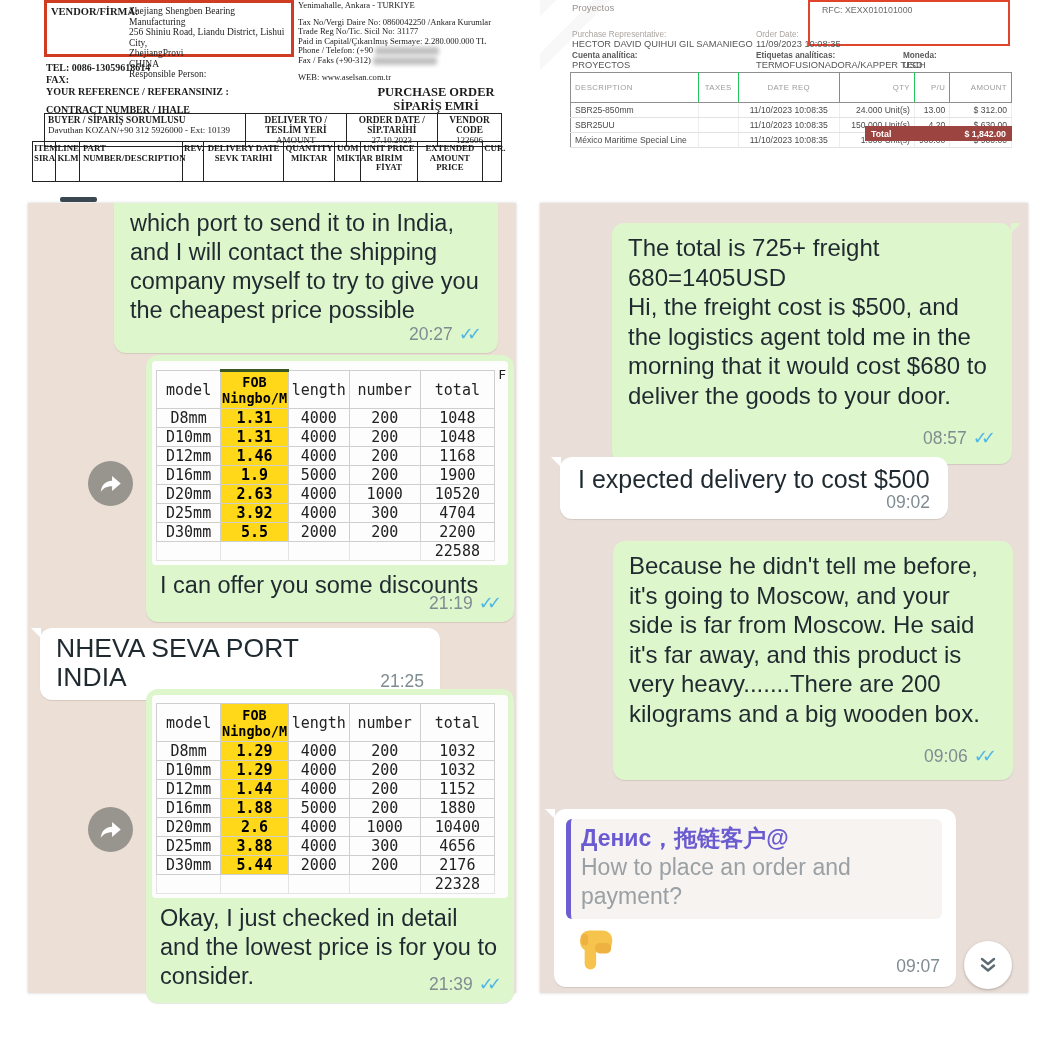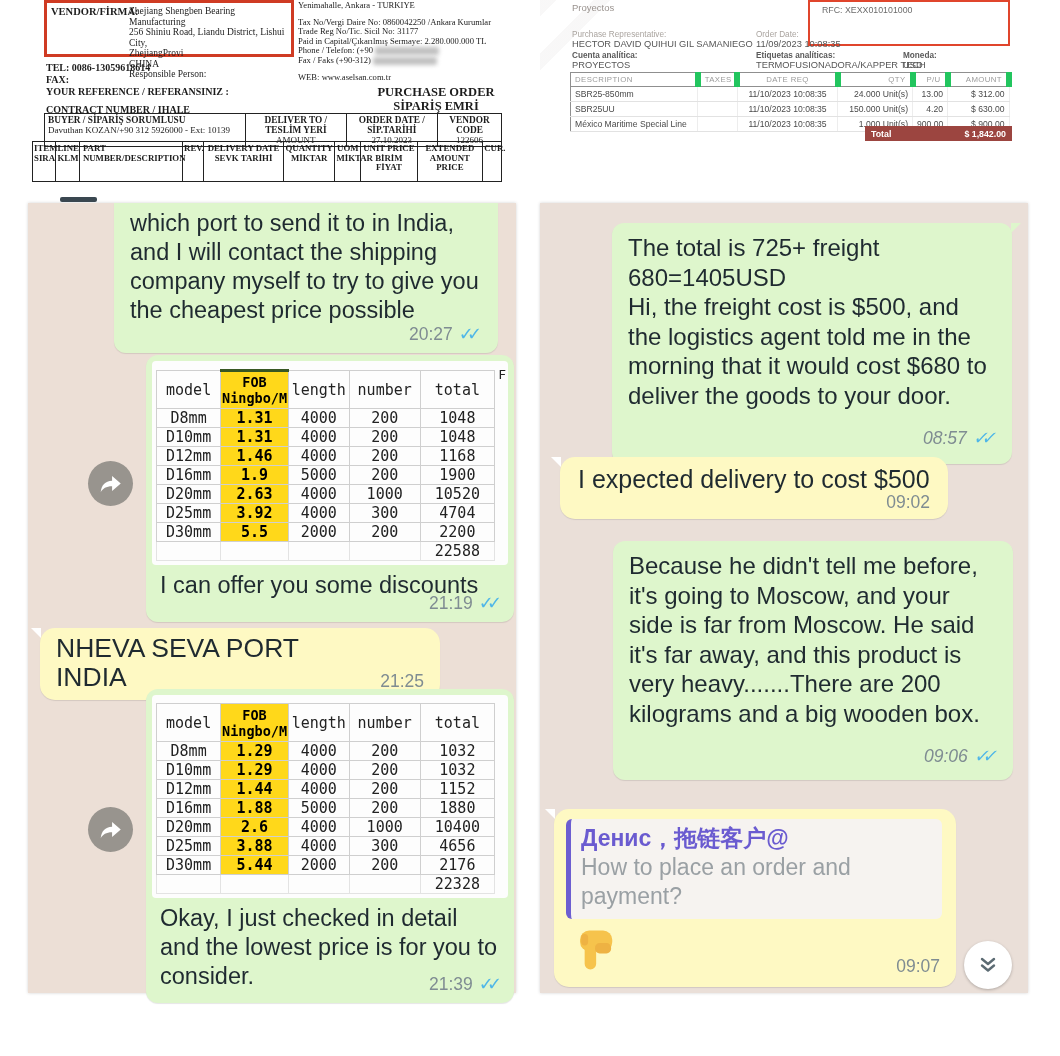--- a/index.html
+++ b/index.html
@@ -40,49 +40,49 @@
   .dr-title { position:absolute; left:32px; top:13px; font-size:21px; color:#4d4d4d; }
   .dr-title .num { color:#b5423c; }
   .dr-rfcbox { position:absolute; left:268px; top:0; width:202px; height:46px; border:2.5px solid #e0452c; }
   .dr-rfcbox div { font-size:8.8px; color:#6b6b6b; padding:3px 16px 0 12px; }
   .dr-lbl { position:absolute; font-size:8.2px; color:#aaa49f; }
   .dr-val { position:absolute; font-size:9.3px; color:#555; }
   .dr-lbl.b { color:#5a5a5a; font-weight:bold; }
   .dr-table { position:absolute; left:30px; top:72px; width:442px; border-collapse:collapse; table-layout:fixed;
     border:1px solid #8f8f8f; }
   .dr-table th { font-size:7.8px; color:#9b9b9b; font-weight:normal; letter-spacing:.4px;
-    border-bottom:1px solid #8f8f8f; border-right:6px solid #22c55e; padding:2px 4px; }
+    border-bottom:1px solid #8f8f8f; border-right:1px solid #22c55e; padding:10px 4px; }
   .dr-table td { font-size:8.6px; color:#4a4a4a; border-bottom:1px solid #e2e2e2;
     border-right:1px solid #ededed; padding:2px 4px; height:11px; }
   .dr-table .cd { text-align:left; } .dr-table .cx { text-align:center; }
   .dr-table .cdate { text-align:center; } .dr-table .cq,.dr-table .cp,.dr-table .ca { text-align:right; }
   .dr-table th.hd { text-align:left; } .dr-table th.hq,.dr-table th.hp,.dr-table th.ha { text-align:right; }
   .dr-total { position:absolute; left:325px; top:126px; width:147px; height:15px; background:#9c4540;
     color:#fff; font-size:8.8px; display:flex; align-items:center; justify-content:space-between;
     padding:0 6px; font-weight:bold; }
 
   
   .chat { position:absolute; top:203px; width:488px; height:790px; background:#ecdfd6;
     box-shadow:0 0 3px rgba(0,0,0,.18); }
   #chat-left { left:28px; }
   #chat-right { left:540px; background:#eadfd8; }
   .topdash { position:absolute; left:32px; top:-6px; width:37px; height:5px; background:#3a4750; border-radius:2px; }
 
   .bubble { position:absolute; border-radius:12px; box-shadow:0 1px 1px rgba(0,0,0,.10);
     color:#1f2a30; }
   .green { background:#def6cc; }
-  .whiteb { background:#fef9c3;border-radius:15px; }
+  .whiteb { background:#ffffff; }
   .tail-l::before { content:""; position:absolute; left:-9px; top:0; border-top:10px solid #fff;
     border-left:10px solid transparent; }
   .tail-r::before { content:""; position:absolute; right:-9px; top:0; border-top:10px solid #def6cc;
     border-right:10px solid transparent; }
   .meta { color:#7f8c92; font-size:17.5px; white-space:nowrap; }
   .ticks { color:#4fb6e8; letter-spacing:-7px; margin-left:6px; padding-right:7px; font-size:18px; }
   .meta-line { text-align:right; margin-top:-2px; }
-  .inline-meta { float:right; margin:14px 0 0 10px;font-style:italic; }
+  .inline-meta { float:right; margin:14px 0 0 10px; }
 
   
   .imgwrap { background:#fdfdfd; border-radius:4px; padding:8px 6px 4px 4px; position:relative; }
   .corner-letter { position:absolute; right:2px; top:6px; font-family:"DejaVu Sans Mono", monospace;
     font-size:13px; color:#222; }
   .xl { width:98%; border-collapse:collapse; font-family:"DejaVu Sans Mono", monospace; }
   .xl th, .xl td { border:1px solid #cfcfcf; text-align:center; font-size:15px; color:#222;
     padding:0; height:17px; font-weight:normal; }
   .xl th { height:38px; font-size:15px; }
   .xl .cf { background:#ffd81a; color:#000000; font-weight:bold;margin-top:26px; }

